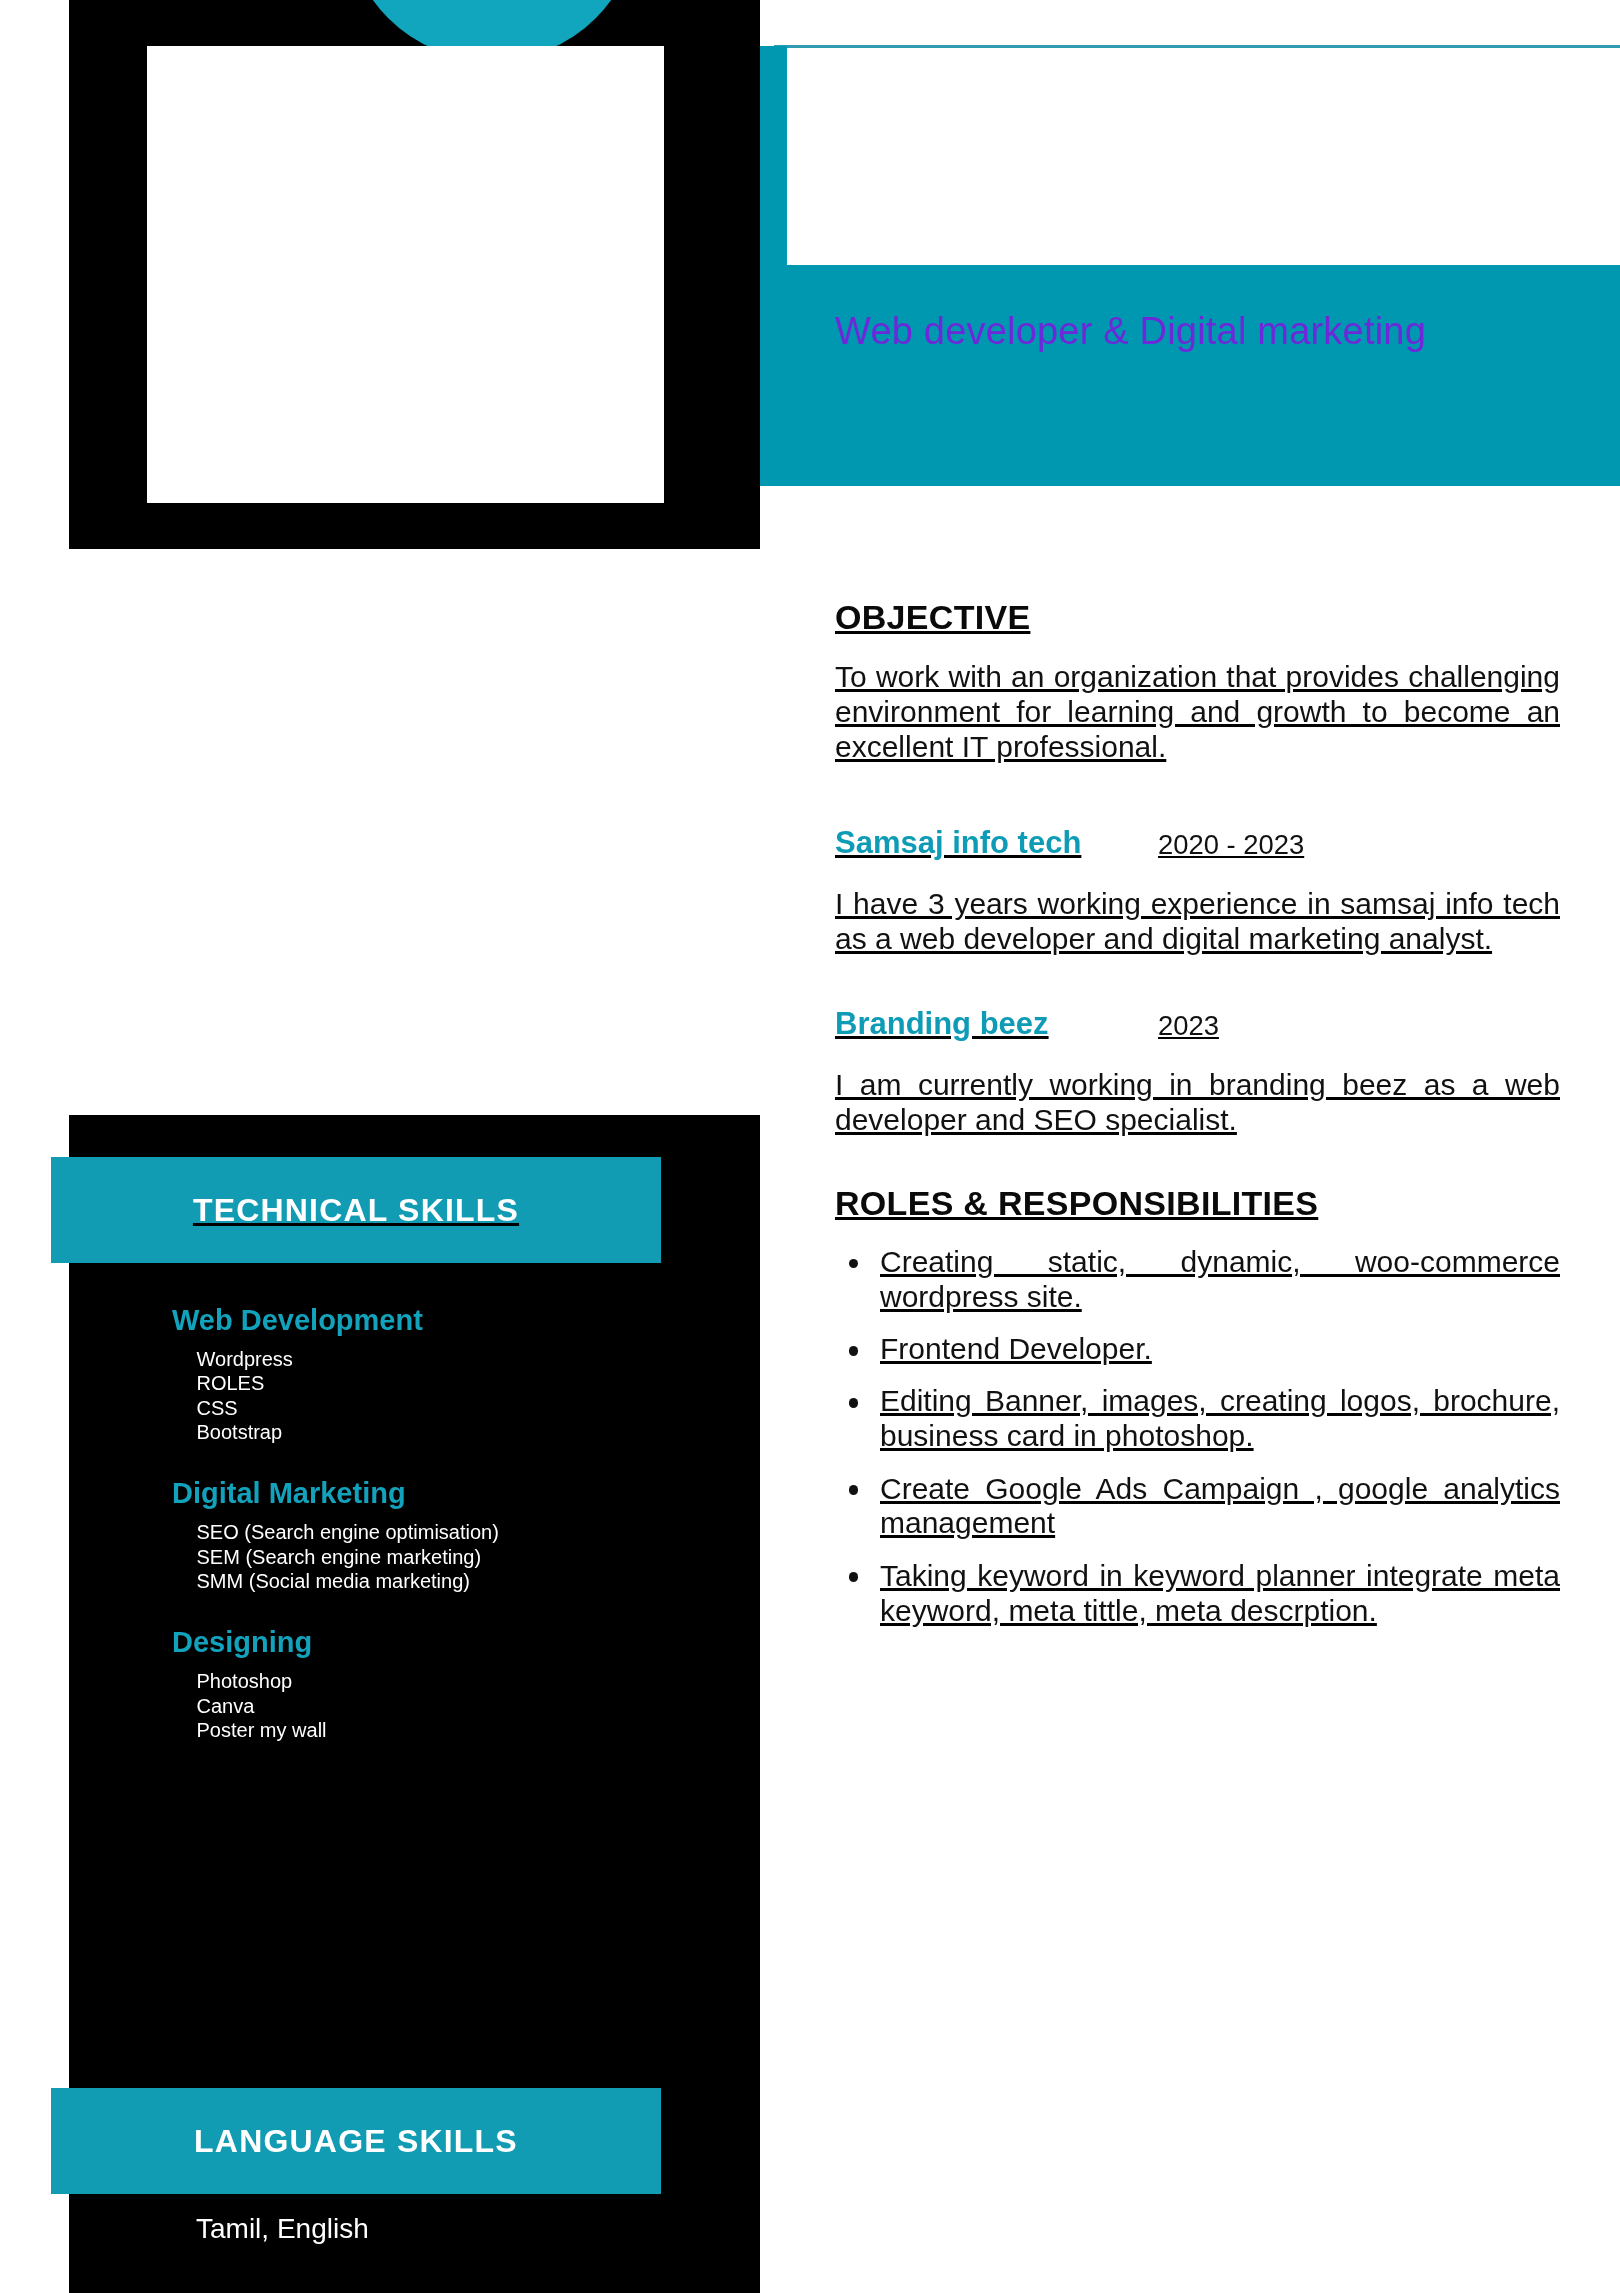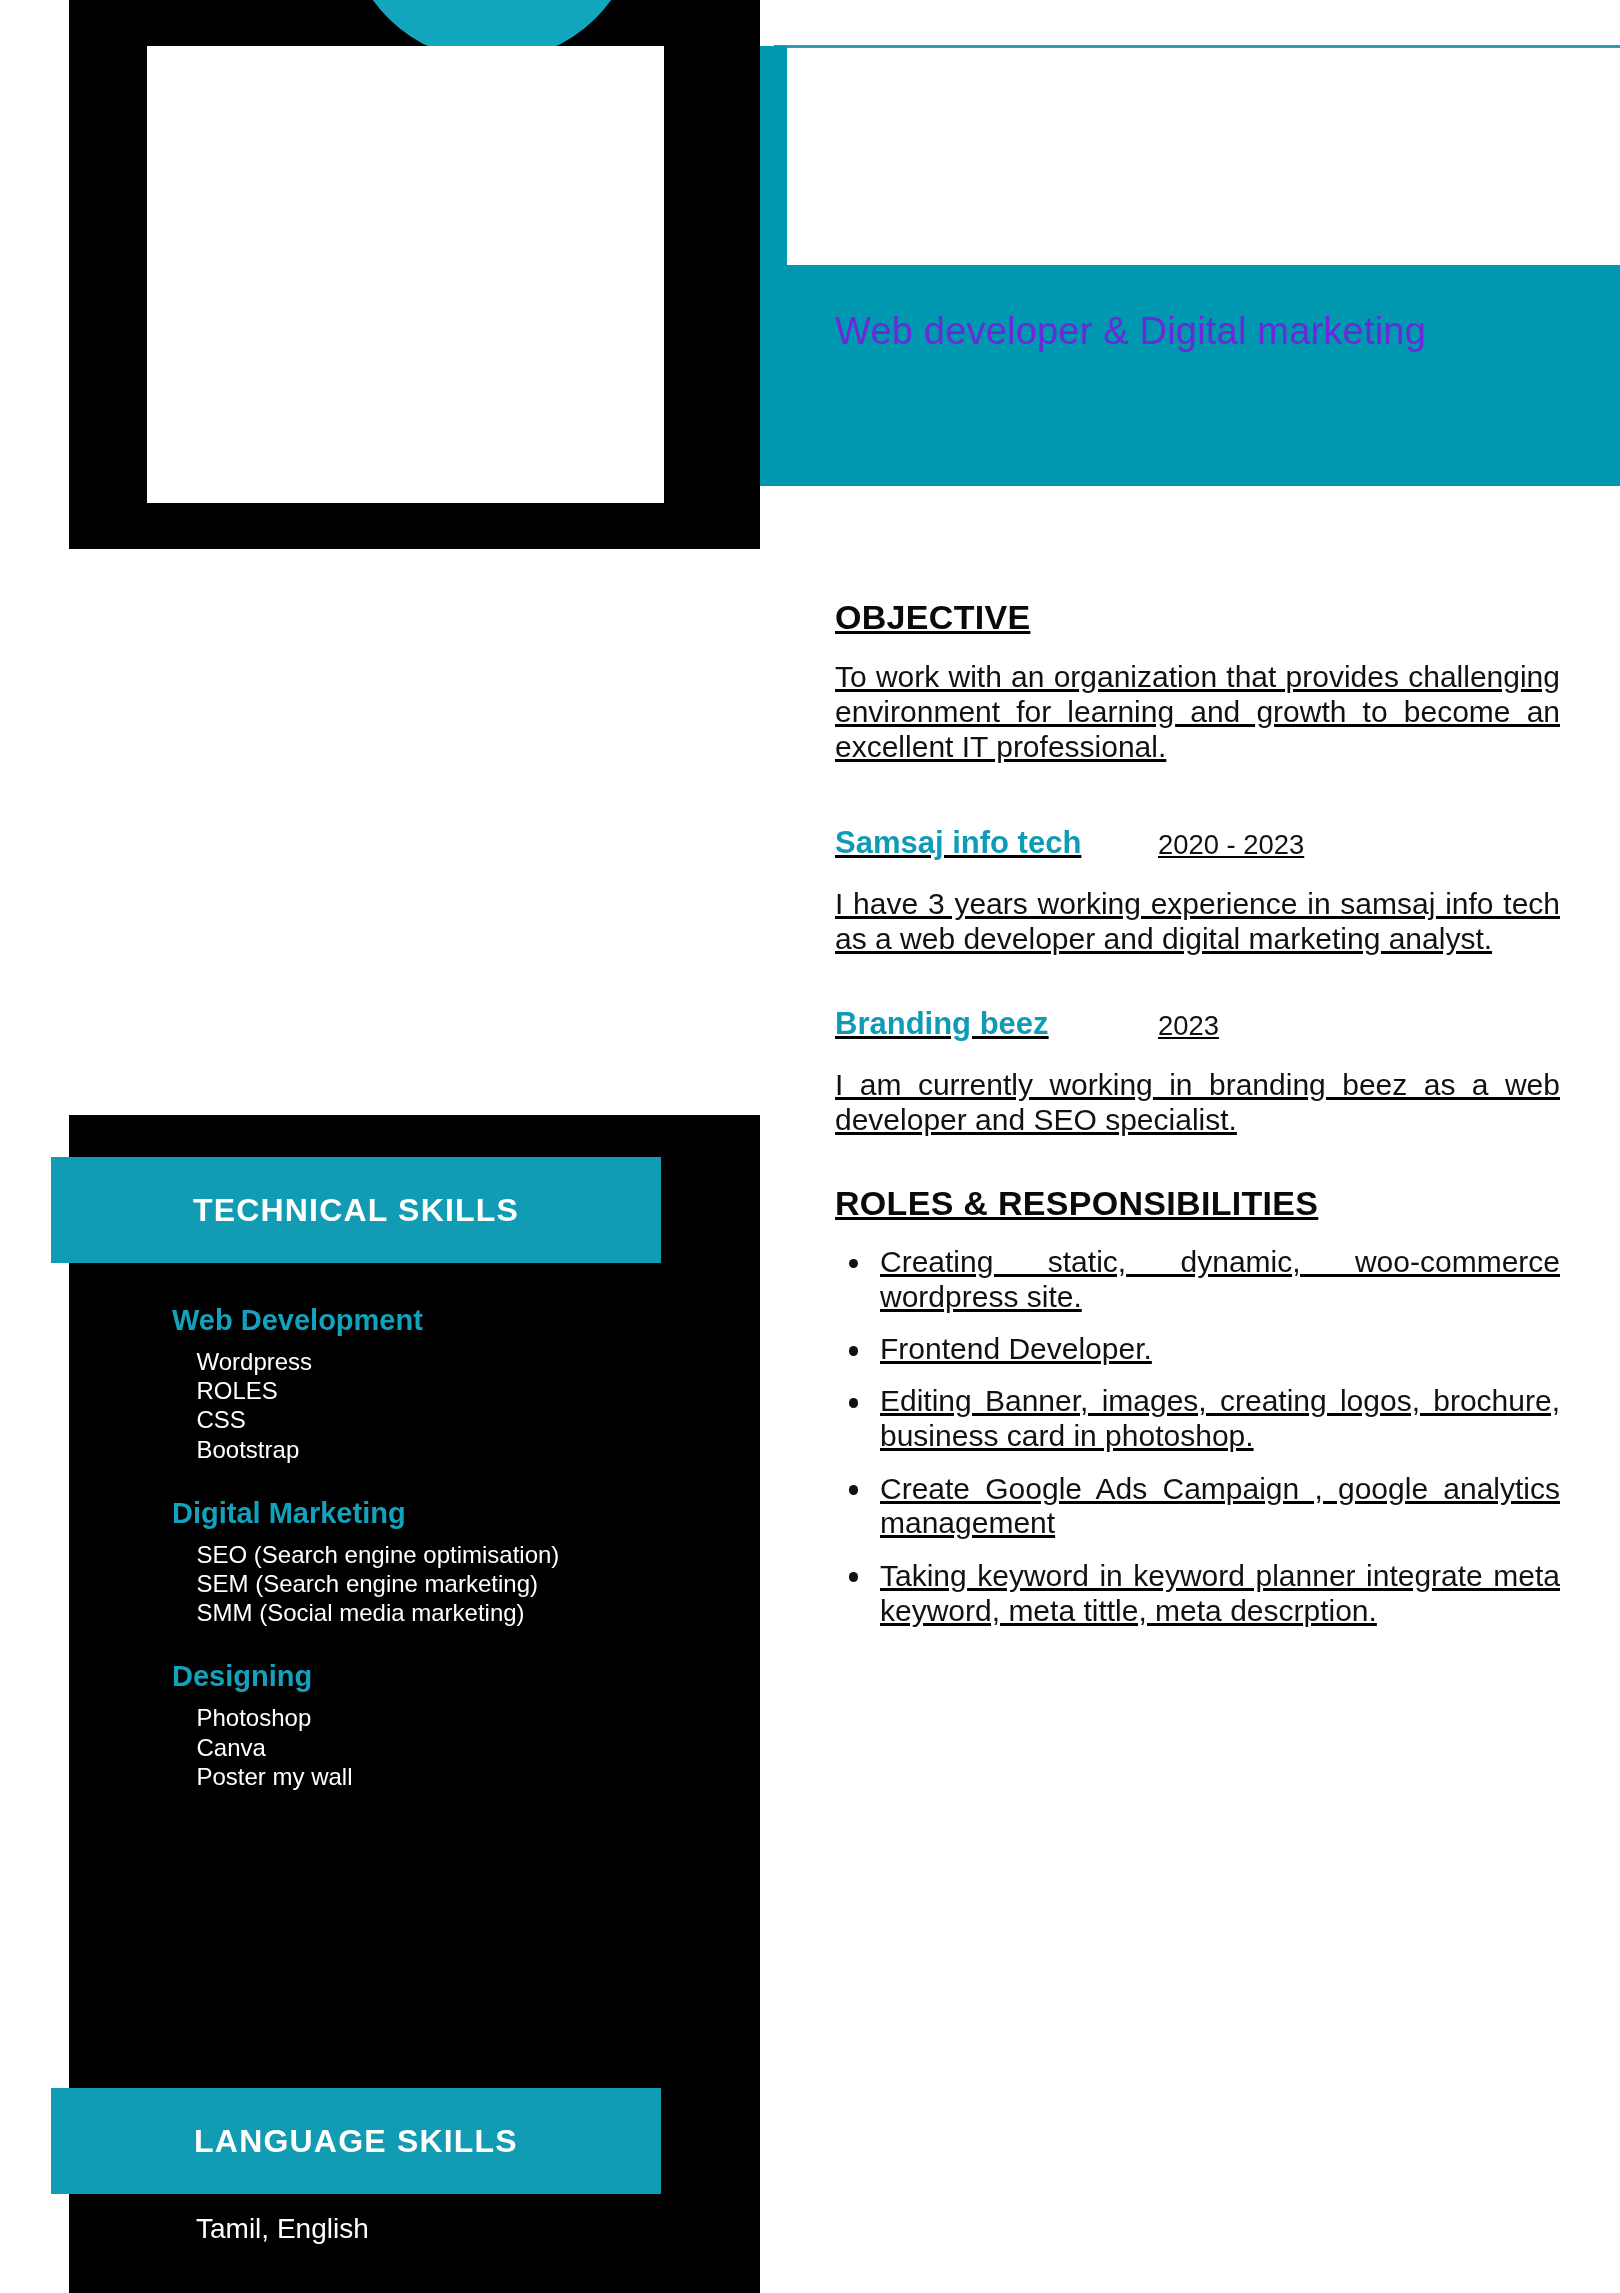--- a/index.html
+++ b/index.html
@@ -92,32 +92,32 @@
 
   
   .skill-banner{
     position:absolute;left:51px;width:610px;height:106px;
     background:#119CB4;display:flex;align-items:center;justify-content:center;
     z-index:6;
   }
   .skill-banner span{
     color:#ffffff;font-size:32px;font-weight:bold;letter-spacing:1.2px;
   }
-  #tech-banner{top:1157px;}
+  #tech-banner{top:1157px;text-decoration:underline;}
   #lang-banner{top:2088px;}
 
   .skill-body{
     position:absolute;left:172px;width:549px;z-index:6;
   }
   .cat-title{
     font-size:29px;font-weight:bold;color:#12A2BC;margin:0 0 9.8px 0;
   }
   .skill-list{list-style:none;margin:0;padding:0 0 0 24.5px;}
   .skill-list li{
-    font-size:24px;color:#ffffff;line-height:1.22;
+    font-size:20px;color:#ffffff;line-height:1.22;
   }
   .cat-block{margin-bottom:33px;}
   .lang-text{
     position:absolute;left:196px;top:2213px;z-index:6;
     font-size:28px;color:#ffffff;
   }
 </style>
 </head>
 <body>
 

